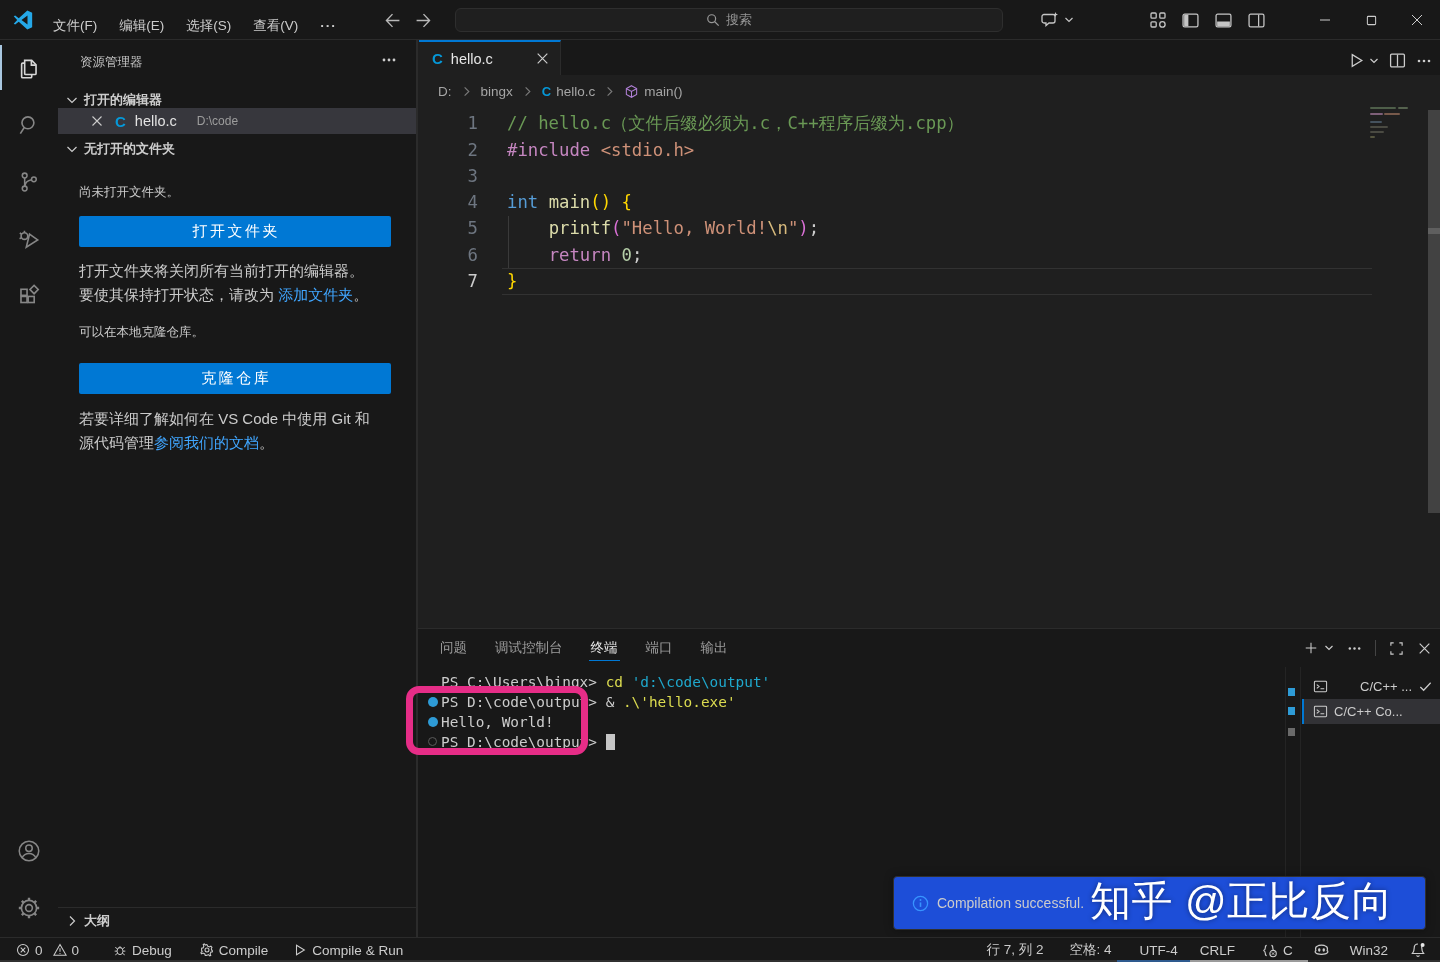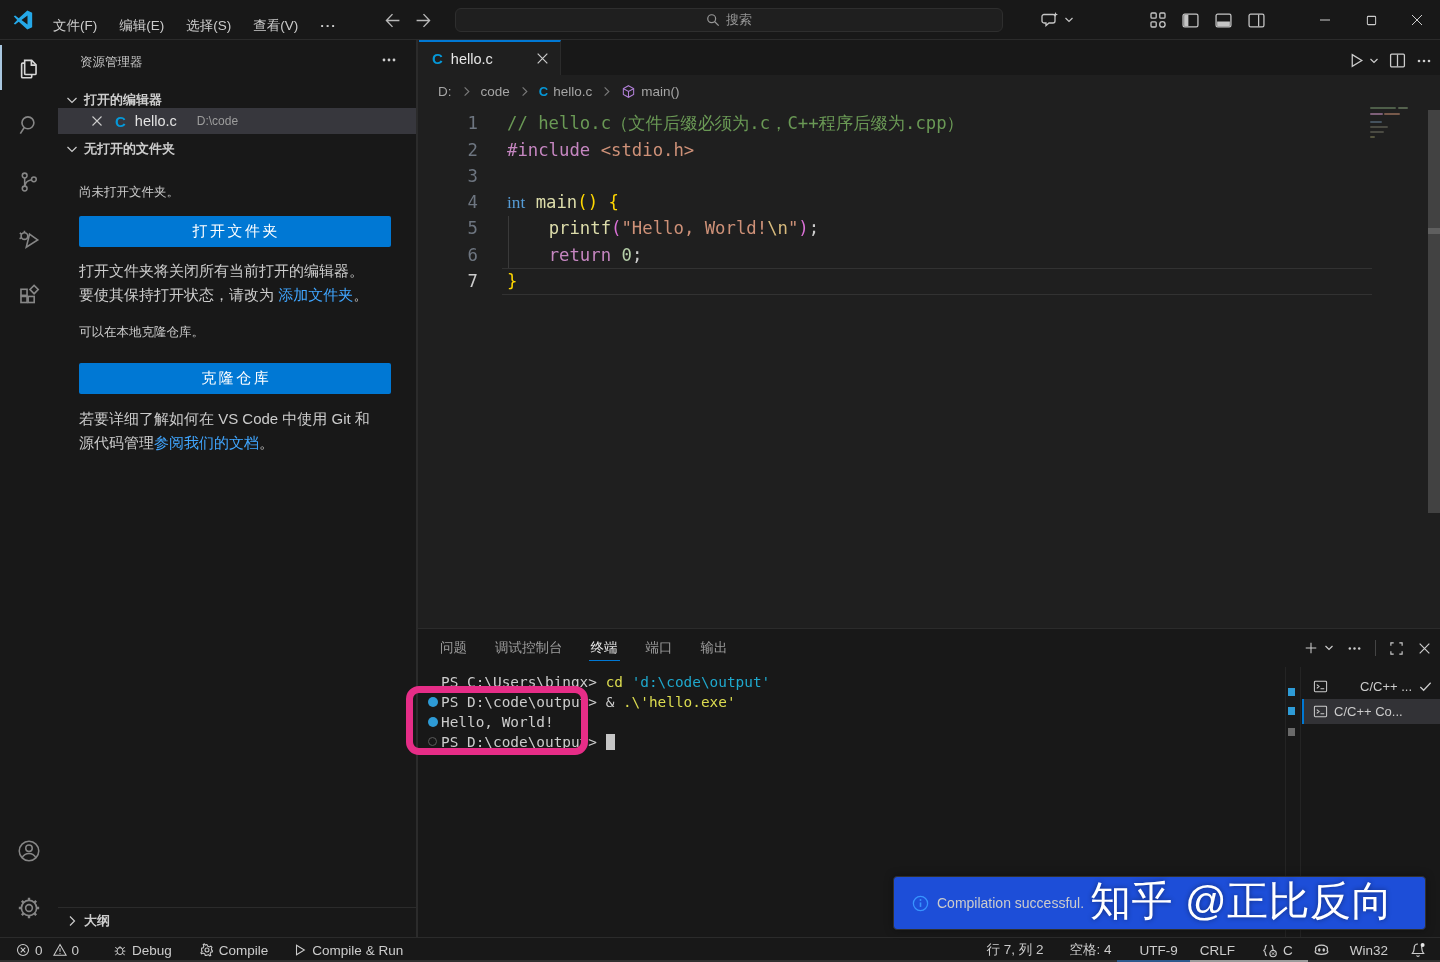--- a/index.html
+++ b/index.html
@@ -60,21 +60,21 @@
   .crumb { display:flex; align-items:center; }
   .crumb-sep { margin:0 7px; color:#7a7a7a; }
   .crumb .c-badge { font-size:13px; margin-right:5px; }
   #code-region { position:absolute; left:1px; top:68px; width:1022px; height:520px; }
   #current-line { position:absolute; left:83px; top:160.3px; width:870px; height:26.3px; border-top:1px solid #323232; border-bottom:1px solid #323232; }
   #indent-guide { position:absolute; left:88.5px; top:107.5px; width:1px; height:52.6px; background:#3a3a3a; }
   .code-line { position:absolute; left:0; width:1000px; height:26.3px; line-height:26.3px; font-size:17.3px; white-space:pre; }
   .code-line .num { position:absolute; left:23px; width:36px; text-align:right; color:#6e7681; }
   .code-line .num.cur { color:#cccccc; }
   .code-line .src { position:absolute; left:88px; }
-  .tok-fg { color:#cccccc; } .tok-cmt { color:#6a9955; } .tok-kw { color:#569cd6;font-family:Liberation Serif, serif; }
+  .tok-fg { color:#cccccc; } .tok-cmt { color:#6a9955; } .tok-kw { color:#569cd6; }
   .tok-kw2 { color:#c586c0; } .tok-str { color:#ce9178; } .tok-fn { color:#dcdcaa; }
   .tok-num { color:#b5cea8; } .tok-b1 { color:#ffd700; } .tok-b2 { color:#da70d6; }
   .tok-esc { color:#d7ba7d; }
   #minimap { position:absolute; left:919px; top:-2px; width:88px; height:80px; }
   .mm { position:absolute; height:2.4px; border-radius:1px; }
   #editor-scrollbar { position:absolute; left:1009px; top:2px; width:14px; height:403px; background:#424242; }
   #scroll-cursor-mark { position:absolute; left:0; top:118px; width:14px; height:6px; background:#5f5f5f; }
 
   
   #panel { position:absolute; left:417px; top:628px; width:1023px; height:309px; background:#181818; border-top:1px solid #2b2b2b; border-left:1px solid #2b2b2b; }
@@ -374,21 +374,21 @@
   <div id="breadcrumbs">
       <span class="crumb">
         <span>D:</span>
       </span>
       <span class="crumb-sep">
         <svg width="15" height="15" viewBox="0 0 16 16" fill="none" stroke="#7a7a7a" stroke-width="1.2">
           <path d="M6 3.5 L10.5 8 L6 12.5"></path>
         </svg>
       </span>
       <span class="crumb">
-        <span>code</span>
+        <span>bingx</span>
       </span>
       <span class="crumb-sep">
         <svg width="15" height="15" viewBox="0 0 16 16" fill="none" stroke="#7a7a7a" stroke-width="1.2">
           <path d="M6 3.5 L10.5 8 L6 12.5"></path>
         </svg>
       </span>
       <span class="crumb">
         <span class="c-badge">C</span>
         <span>hello.c</span>
       </span>
@@ -566,21 +566,21 @@
       </div>
     </div>
   <div id="status-right">
       <div class="sb-item" style="margin-left: 0px;">
         <span>行 7, 列 2</span>
       </div>
       <div class="sb-item" style="margin-left: 26px;">
         <span>空格: 4</span>
       </div>
       <div class="sb-item" style="margin-left: 28px;">
-        <span>UTF-9</span>
+        <span>UTF-4</span>
       </div>
       <div class="sb-item" style="margin-left: 22px;">
         <span>CRLF</span>
       </div>
       <div class="sb-item" style="margin-left: 26px;">
         <span>
           <svg width="17" height="15" viewBox="0 0 18 16" fill="none" stroke="#cccccc" stroke-width="1.2">
             <path d="M6 2.5 C4.5 2.5 4.5 4 4.5 5 C4.5 6.5 4.5 7.5 2.5 8 C4.5 8.5 4.5 9.5 4.5 11 C4.5 12 4.5 13.5 6 13.5"></path>
             <path d="M11 2.5 C12.5 2.5 12.5 4 12.5 5 C12.5 6 12.5 6.8 13.3 7.3"></path>
             <circle cx="12.8" cy="11.3" r="3.4" fill="#181818"></circle>

